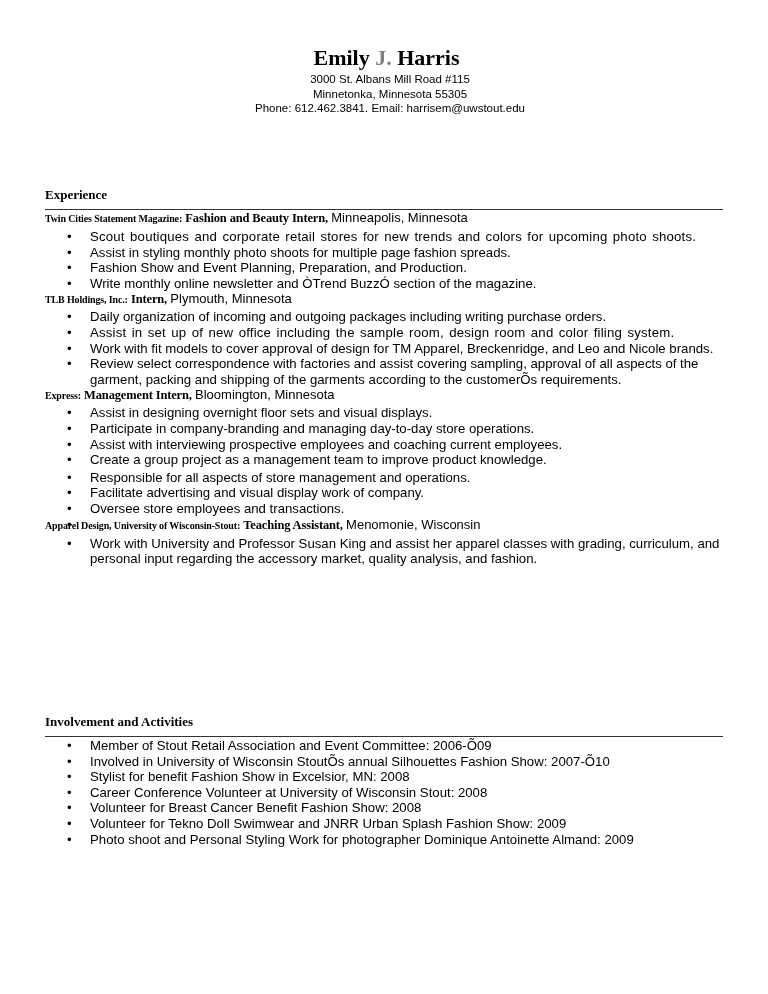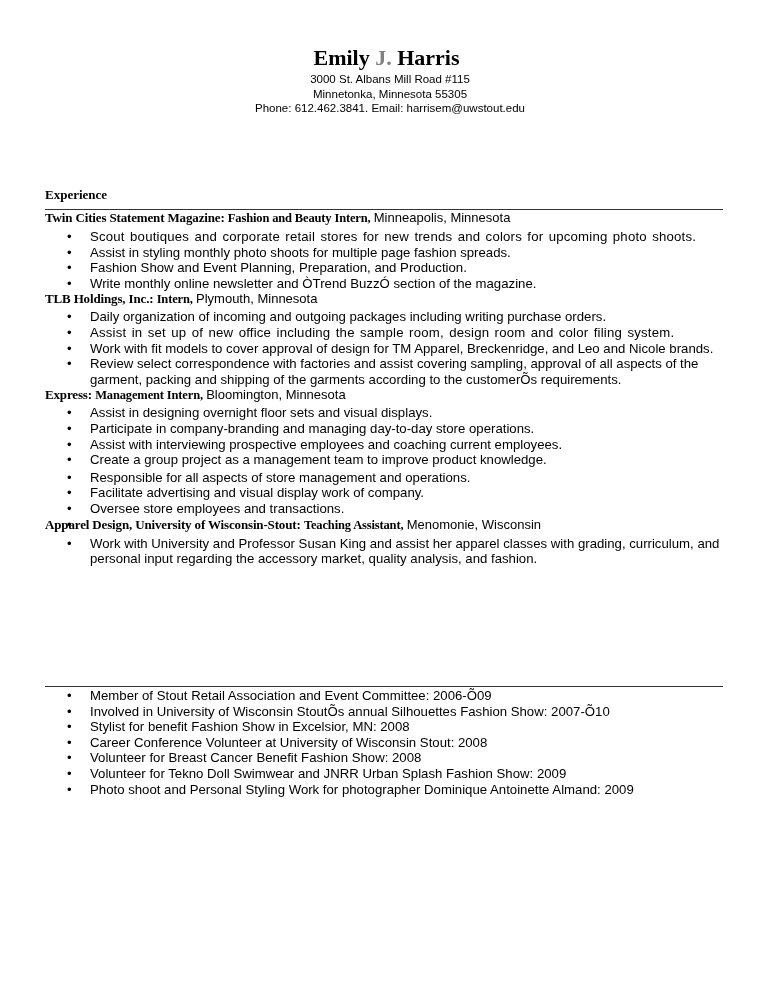--- a/index.html
+++ b/index.html
@@ -10,21 +10,21 @@
     .name { font-family: "Liberation Serif", serif; font-weight: bold; font-size: 22px; line-height: 28px; margin-left: 5px; }
     .name .mid { color: #808080; }
     .contact { font-family: "Liberation Sans", sans-serif; font-size: 11.5px; line-height: 14.5px; margin-left: 12px; }
     .contact div { white-space: nowrap; }
 
     .section { position: absolute; left: 45px; width: 678px; }
     .section-title { font-family: "Liberation Serif", serif; font-weight: bold; font-size: 13px; line-height: 16px; margin-top: 34px; }
     .rule { height: 0; border-top: 1.5px solid #333; margin-top: 6px; width: 678px; }
 
     .job-line { font-size: 13px; line-height: 15px; white-space: nowrap; margin-top: 0px; }
-    .job-line .org { font-family: "Liberation Serif", serif; font-weight: bold; font-size: 13px; letter-spacing: -0.15px; }
+    .job-line .org { font-family: "Liberation Serif", serif; font-weight: bold; font-size: 10px; letter-spacing: -0.15px; }
     .job-line .role { font-family: "Liberation Serif", serif; font-weight: bold; font-size: 12.5px; letter-spacing: -0.15px; }
     .job-line .place { font-family: "Liberation Sans", sans-serif; font-size: 13px; }
 
     ul.bullets { list-style: none; margin: 0; padding: 0; }
     ul.bullets li { position: relative; padding-left: 45px; font-family: "Liberation Sans", sans-serif; font-size: 13.2px; line-height: 15.6px; }
     ul.bullets li .dot { position: absolute; left: 22px; top: 0; }
     ul.bullets li.justify { text-align: justify; letter-spacing: 0.2px; word-spacing: 1.5px; }
   </style>
 </head>
 <body>
@@ -105,20 +105,21 @@
         <span class="role">Teaching Assistant,</span>
         <span class="place">Menomonie, Wisconsin</span>
       </div>
       <ul class="bullets" style="margin-top:3px;">
         <li><span class="dot">•</span><span>Work with University and Professor Susan King and assist her apparel classes with grading, curriculum, and personal input regarding the accessory market, quality analysis, and fashion.</span></li>
       </ul>
     </div>
   </div>
 
   <div class="section" style="top:680px;">
+    <div class="section-title">Involvement and Activities</div>
     <div class="rule"></div>
     <ul class="bullets" style="margin-top:1px;">
       <li><span class="dot">•</span><span>Member of Stout Retail Association and Event Committee: 2006-Õ09</span></li>
       <li><span class="dot">•</span><span>Involved in University of Wisconsin StoutÕs annual Silhouettes Fashion Show: 2007-Õ10</span></li>
       <li><span class="dot">•</span><span>Stylist for benefit Fashion Show in Excelsior, MN: 2008</span></li>
       <li><span class="dot">•</span><span>Career Conference Volunteer at University of Wisconsin Stout: 2008</span></li>
       <li><span class="dot">•</span><span>Volunteer for Breast Cancer Benefit Fashion Show: 2008</span></li>
       <li><span class="dot">•</span><span>Volunteer for Tekno Doll Swimwear and JNRR Urban Splash Fashion Show: 2009</span></li>
       <li><span class="dot">•</span><span>Photo shoot and Personal Styling Work for photographer Dominique Antoinette Almand: 2009</span></li>
     </ul>

